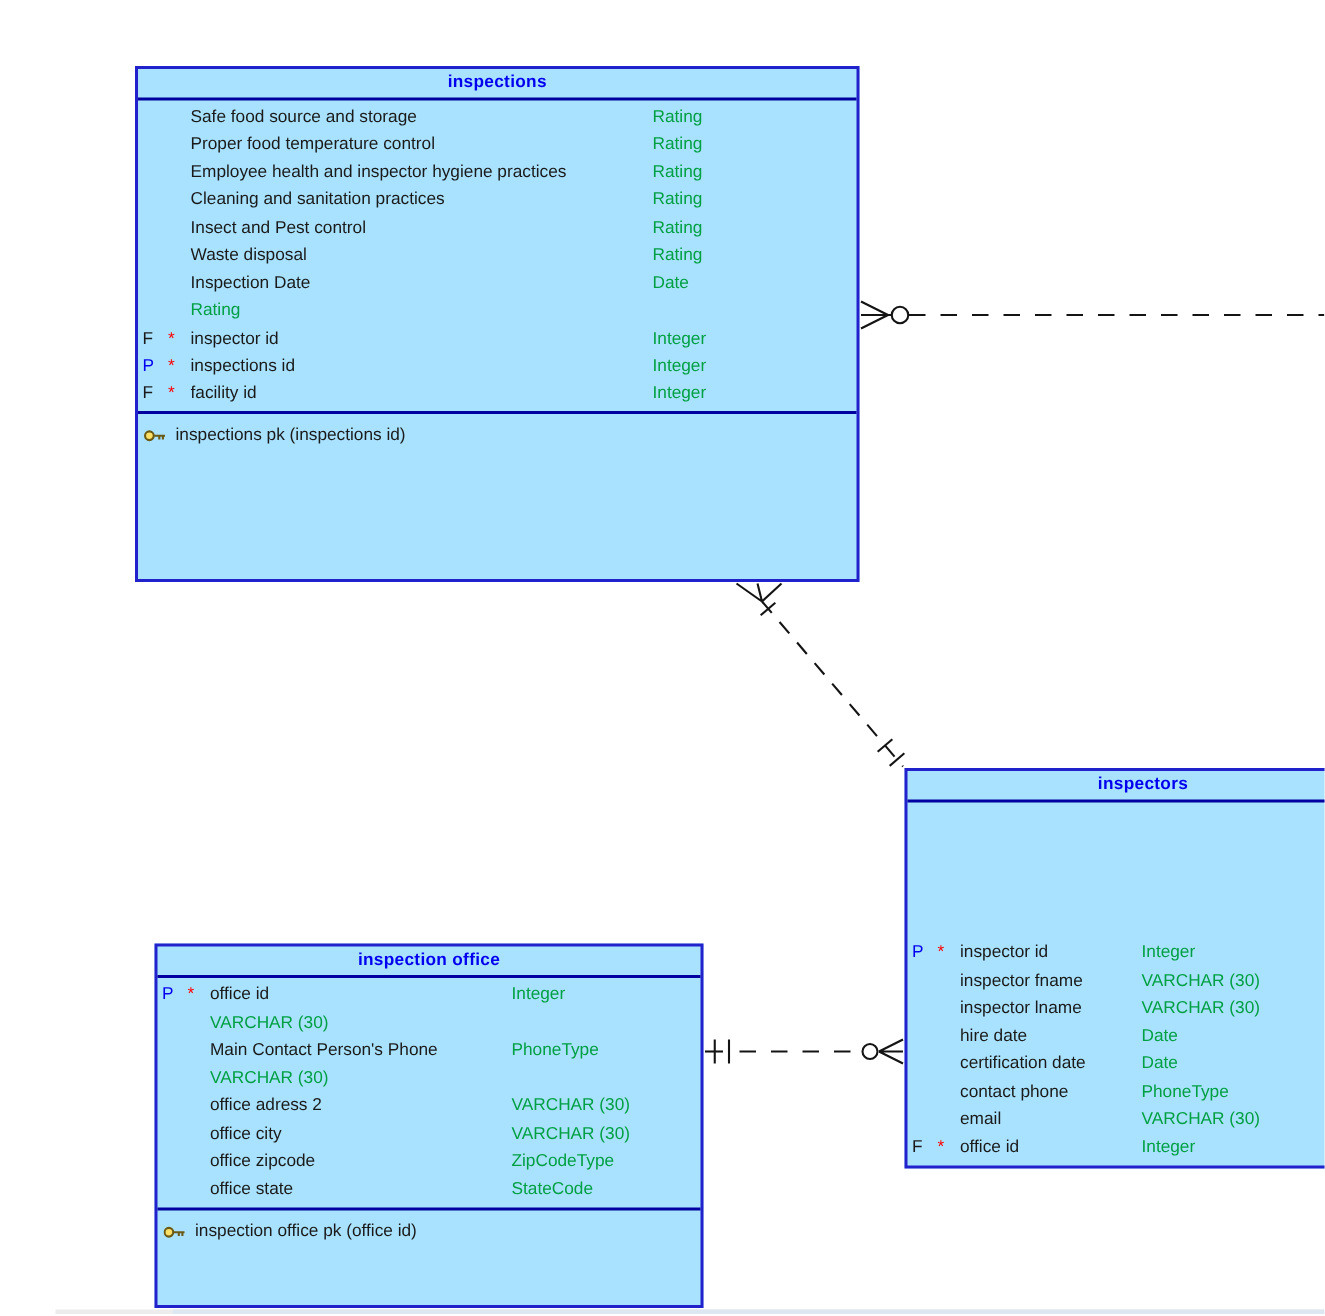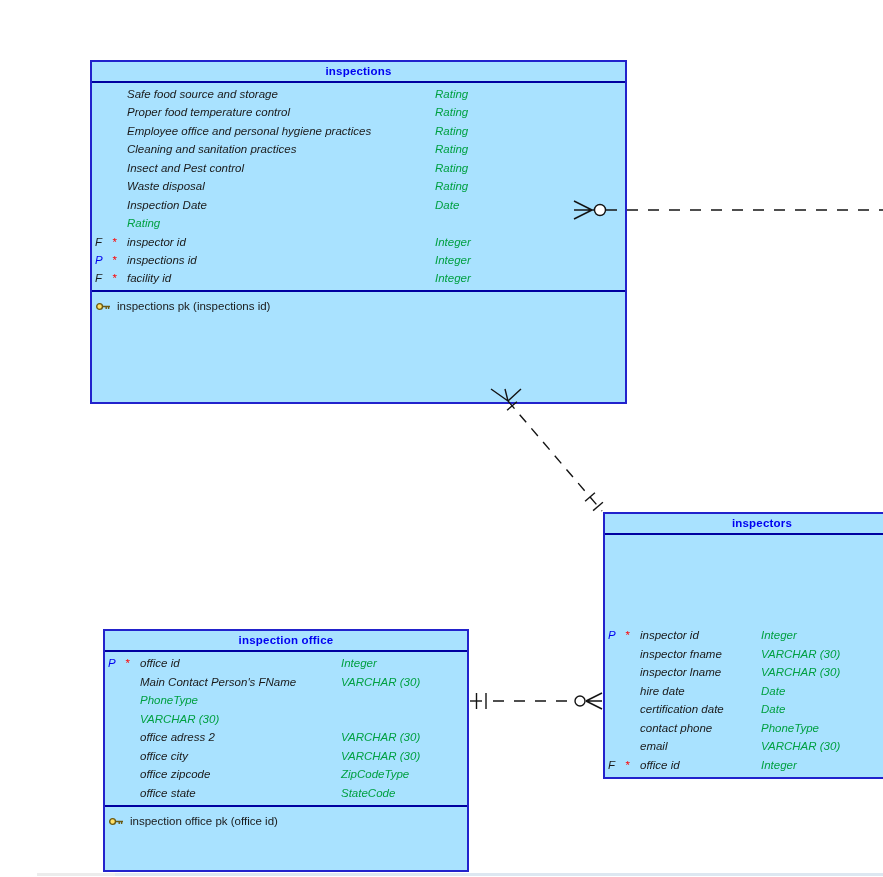--- a/index.html
+++ b/index.html
@@ -19,21 +19,21 @@
     display:flex;flex-direction:column;
   }
   .ttl{
     height:19px;line-height:19px;flex:0 0 auto;
     border-bottom:2px solid var(--section-line,#0000a0);
     text-align:center;font-weight:bold;
     color:var(--title-text,#0000f0);
     letter-spacing:.2px;
   }
   .rows{flex:0 0 auto;padding-top:2px;}
-  .row{display:flex;align-items:center;white-space:nowrap;font-style:italic;}
+  .row{display:flex;align-items:center;white-space:nowrap;}
   #t-inspections .row{height:18.45px;line-height:18.45px;}
   #t-inspectors .row,#t-office .row{height:18.5px;line-height:18.5px;}
   .kc{width:17px;padding-left:3px;flex:0 0 auto;color:var(--attr-text,#1a1a1a);}
   .kc[data-v="P"]{color:var(--pk-letter,#0000f0);}
   .rc{width:15px;flex:0 0 auto;color:var(--required-star,#ff0000);}
   .nm{flex:0 0 auto;overflow:hidden;}
   #t-inspections .nm{width:308px;}
   #t-inspectors .nm{width:121px;}
   #t-office .nm{width:201px;}
   .tp{color:var(--type-text,#00a042);}
@@ -46,39 +46,39 @@
   .keyicon{display:inline-flex;flex:0 0 auto;}
   .overlay{position:absolute;left:0;top:0;pointer-events:none;}
   .hscroll{position:absolute;left:37px;top:873px;width:846px;height:3px;background:#ececec;}
   .hthumb{position:absolute;left:78px;top:0;height:3px;width:768px;background:#dde7f1;}
 </style>
 </head>
 <body>
 
 <div class="canvas">
 
-  <div class="entity" id="t-inspections" style="left:90px;top:60px;width:537px;height:344px;">
+  <div class="entity" id="t-inspections" style="left:90px;top:44px;width:483px;height:344px;">
     <div class="ttl">inspections</div>
     <div class="rows" style="height:205px;">
       <div class="row">
           <span class="kc" data-v=""></span>
           <span class="rc" data-v=""></span>
           <span class="nm" data-v="Safe food source and storage">Safe food source and storage</span>
           <span class="tp" data-v="Rating">Rating</span>
         </div>
         <div class="row">
           <span class="kc" data-v=""></span>
           <span class="rc" data-v=""></span>
           <span class="nm" data-v="Proper food temperature control">Proper food temperature control</span>
           <span class="tp" data-v="Rating">Rating</span>
         </div>
         <div class="row">
           <span class="kc" data-v=""></span>
           <span class="rc" data-v=""></span>
-          <span class="nm" data-v="Employee health and personal hygiene practices">Employee office and personal hygiene practices</span>
+          <span class="nm" data-v="Employee health and personal hygiene practices">Employee health and inspector hygiene practices</span>
           <span class="tp" data-v="Rating">Rating</span>
         </div>
         <div class="row">
           <span class="kc" data-v=""></span>
           <span class="rc" data-v=""></span>
           <span class="nm" data-v="Cleaning and sanitation practices">Cleaning and sanitation practices</span>
           <span class="tp" data-v="Rating">Rating</span>
         </div>
         <div class="row">
           <span class="kc" data-v=""></span>
@@ -194,26 +194,26 @@
     <div class="rows" style="height:151px;">
       <div class="row">
           <span class="kc" data-v="P">P</span>
           <span class="rc" data-v="*">*</span>
           <span class="nm" data-v="office id">office id</span>
           <span class="tp" data-v="Integer">Integer</span>
         </div>
         <div class="row">
           <span class="kc" data-v=""></span>
           <span class="rc" data-v=""></span>
-          <span class="nm" data-v="Main Contact Person's FName">Main Contact Person's FName</span>
-          <span class="tp" data-v="VARCHAR (30)">VARCHAR (30)</span>
-        </div>
-        <div class="row">
-          <span class="kc" data-v=""></span>
-          <span class="rc" data-v=""></span>
+          <span class="tp" data-v="VARCHAR (30)">VARCHAR (30)</span>
+        </div>
+        <div class="row">
+          <span class="kc" data-v=""></span>
+          <span class="rc" data-v=""></span>
+          <span class="nm" data-v="Main Contact Person's Phone">Main Contact Person's Phone</span>
           <span class="tp" data-v="PhoneType">PhoneType</span>
         </div>
         <div class="row">
           <span class="kc" data-v=""></span>
           <span class="rc" data-v=""></span>
           <span class="tp" data-v="VARCHAR (30)">VARCHAR (30)</span>
         </div>
         <div class="row">
           <span class="kc" data-v=""></span>
           <span class="rc" data-v=""></span>

